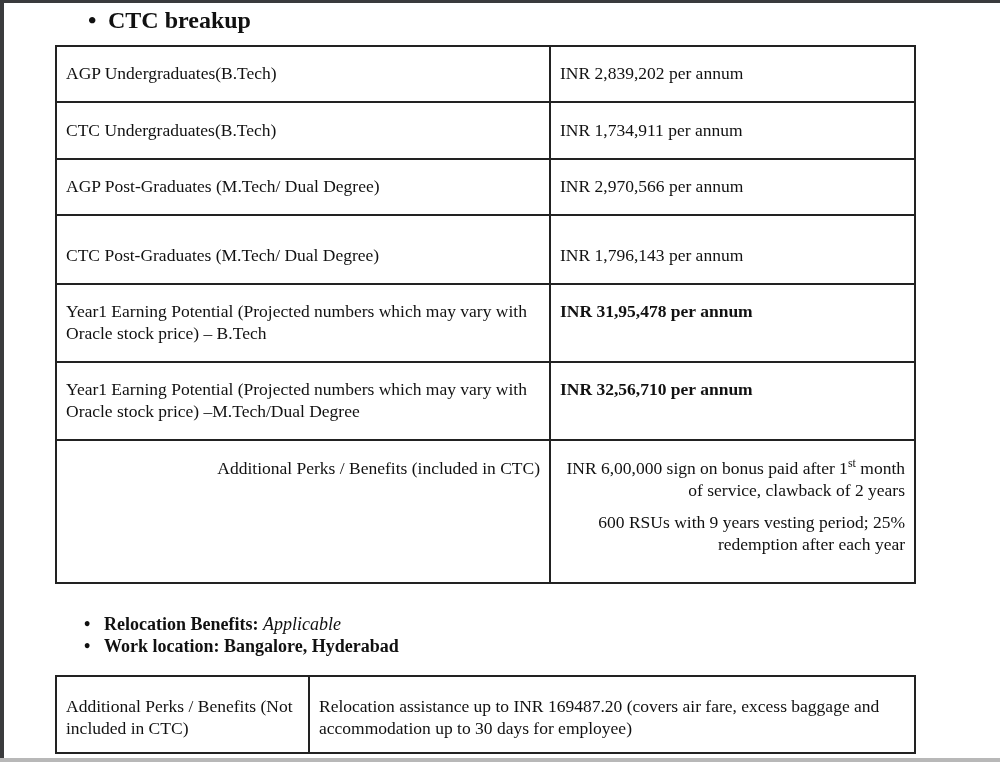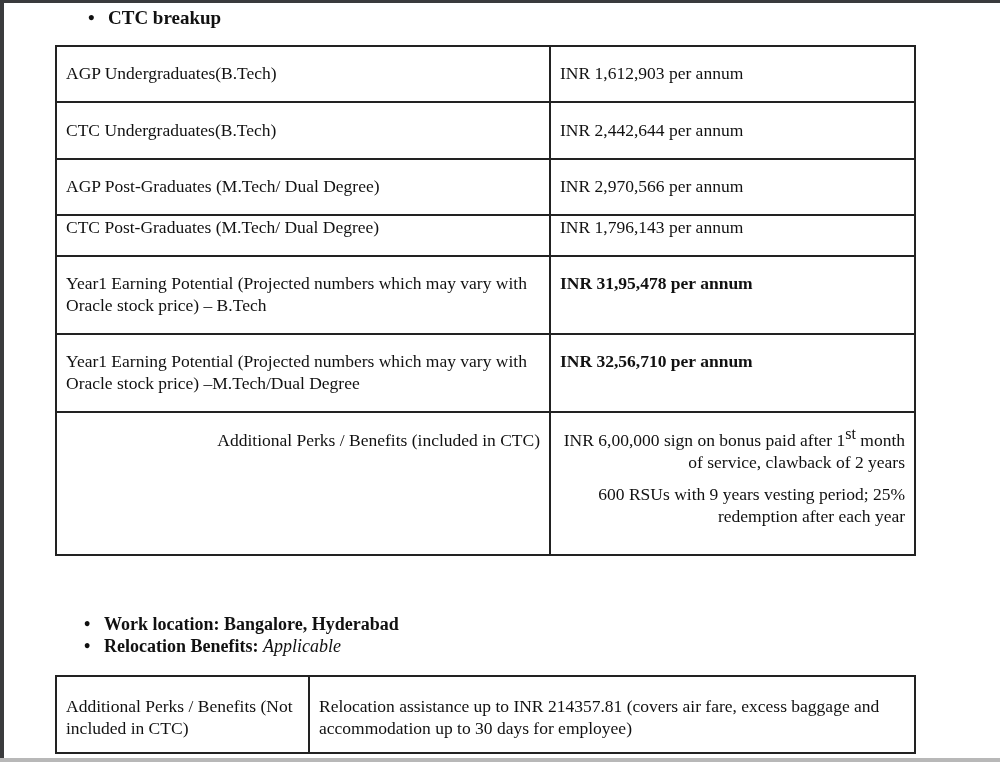--- a/index.html
+++ b/index.html
@@ -12,46 +12,46 @@
   .page {
     position: absolute; left: 4px; top: 3px; right: 0; height: 755px;
     background: #ffffff;
   }
   .bottom-strip {
     position: absolute; left: 0; right: 0; top: 758px; height: 4px;
     background: #b8b8b8;
   }
   .heading-bullet {
     position: absolute; left: 84px; top: 4px;
-    font-size: 19px; font-weight: bold;
+    font-size: 24px; font-weight: bold;
   }
   .heading-bullet .dot, .bullets .dot {
     display: inline-block; width: 20px; font-weight: bold;
   }
   table.ctc {
     position: absolute; left: 51px; top: 42px;
     width: 861px; border-collapse: collapse;
     font-size: 17.5px; line-height: 22px;
   }
   table.ctc td {
     border: 2px solid #222;
     vertical-align: top;
     padding: 15px 9px 0 9px;
   }
   table.ctc td.label { width: 474px; }
   table.ctc tr.r1 td { height: 39px; }
   table.ctc tr.r2 td { height: 39px; padding-top: 16px; margin-top: 32px; }
   table.ctc tr.r3 td { height: 39px; }
-  table.ctc tr.r4 td { height: 39px; padding-top: 0; }
+  table.ctc tr.r4 td { height: 39px; padding-top: 28px; }
   table.ctc tr.r5 td { height: 61px; padding-top: 15px; }
   table.ctc tr.r6 td { height: 61px; padding-top: 15px; }
   table.ctc tr.r7 td { height: 125px; padding-top: 16px; text-align: right; }
   .bold { font-weight: bold; }
   .perk-p { margin: 0 0 10px 0; }
-  sup { font-size: 16px; line-height: 0; vertical-align: 7px; }
+  sup { font-size: 12px; line-height: 0; vertical-align: 7px; }
   .bullets {
     position: absolute; left: 80px; top: 610px;
     font-size: 18px; line-height: 22px;
   }
   .bullets div { white-space: nowrap; }
   .bullets .k { font-weight: bold; }
   .bullets .v-bold { font-weight: bold; }
   .bullets .v-italic { font-style: italic; }
   table.reloc {
     position: absolute; left: 51px; top: 672px;
@@ -72,25 +72,25 @@
 <div class="page">
 
   <div class="heading-bullet">
     <span class="dot">•</span><span>CTC breakup</span>
   </div>
 
   <table class="ctc">
     <tbody>
         <tr class="r1">
       <td class="label">AGP Undergraduates(B.Tech)</td>
-      <td class="value">INR 1,612,903 per annum</td>
+      <td class="value">INR 2,839,202 per annum</td>
     </tr>
     <tr class="r2">
       <td class="label">CTC Undergraduates(B.Tech)</td>
-      <td class="value">INR 2,442,644 per annum</td>
+      <td class="value">INR 1,734,911 per annum</td>
     </tr>
     <tr class="r3">
       <td class="label">AGP Post-Graduates (M.Tech/ Dual Degree)</td>
       <td class="value">INR 2,970,566 per annum</td>
     </tr>
     <tr class="r4">
       <td class="label">CTC Post-Graduates (M.Tech/ Dual Degree)</td>
       <td class="value">INR 1,796,143 per annum</td>
     </tr>
     <tr class="r5">
@@ -106,30 +106,30 @@
       <td class="value">
         <p class="perk-p"><span>INR 6,00,000 sign on bonus paid after 1</span><sup>st</sup><span> month of service, clawback of 2 years</span></p>
         <p class="perk-p">600 RSUs with 9 years vesting period; 25% redemption after each year</p>
       </td>
     </tr>
   </tbody>
     </table>
 
   <div class="bullets">
     <div>
-      <span class="dot">•</span><span class="k">Work location: </span><span class="v-bold">Bangalore, Hyderabad</span>
+      <span class="dot">•</span><span class="k">Relocation Benefits: </span><span class="v-italic">Applicable</span>
     </div>
     <div>
-      <span class="dot">•</span><span class="k">Relocation Benefits: </span><span class="v-italic">Applicable</span>
+      <span class="dot">•</span><span class="k">Work location: </span><span class="v-bold">Bangalore, Hyderabad</span>
     </div>
   </div>
 
   <table class="reloc">
     <tbody>
         <tr>
       <td class="label">Additional Perks / Benefits (Not included in CTC)</td>
-      <td class="value">Relocation assistance up to INR 214357.81 (covers air fare, excess baggage and accommodation up to 30 days for employee)</td>
+      <td class="value">Relocation assistance up to INR 169487.20 (covers air fare, excess baggage and accommodation up to 30 days for employee)</td>
     </tr>
   </tbody>
     </table>
 
 </div>
 <div class="bottom-strip"></div>
 
 </body></html>

